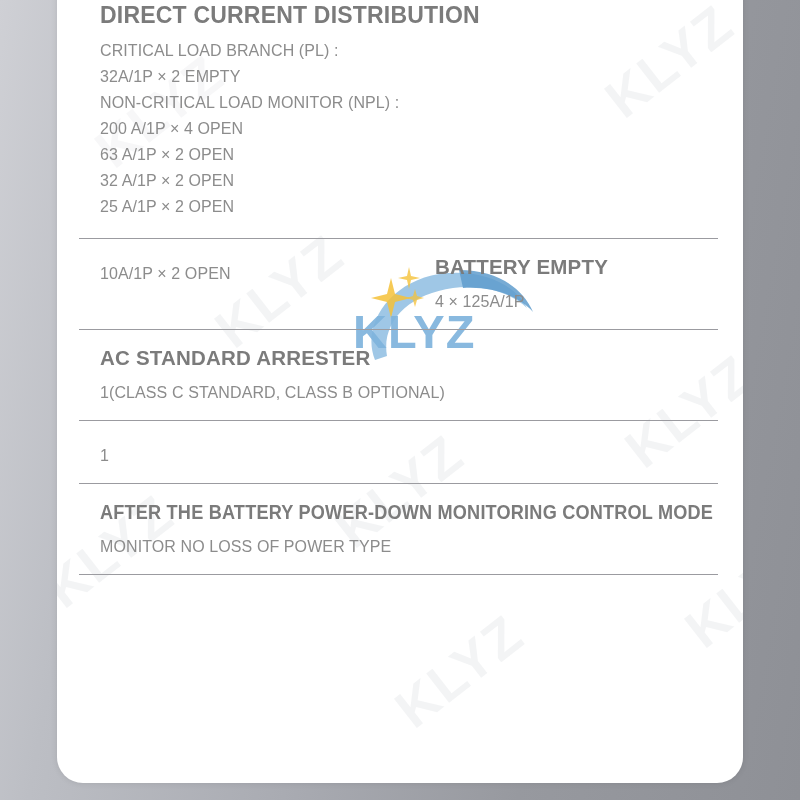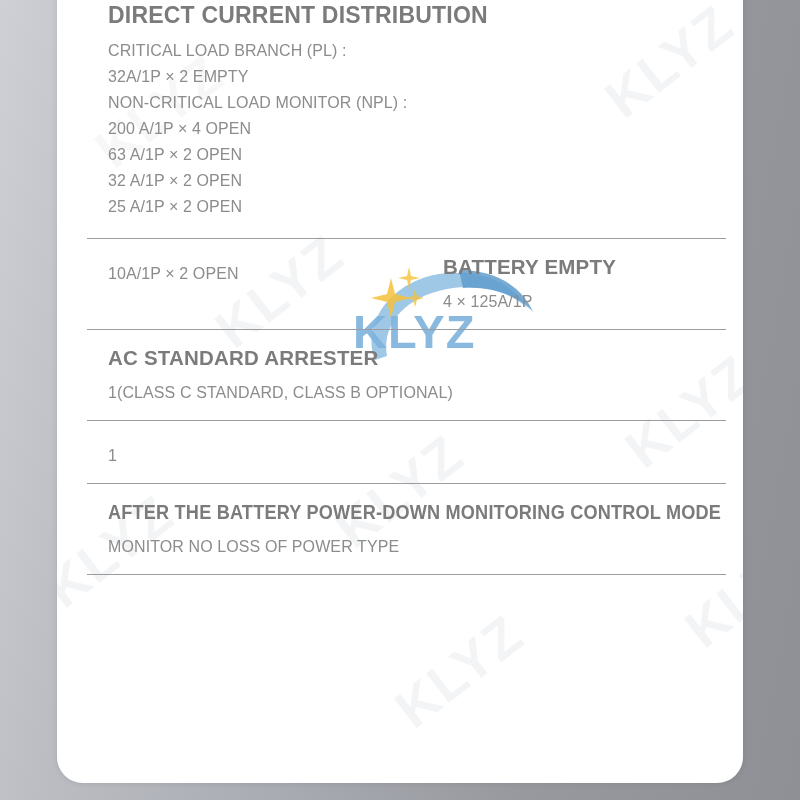--- a/index.html
+++ b/index.html
@@ -38,21 +38,21 @@
   .wm.w3 { left:560px; top:420px; }
   .wm.w4 { left:270px; top:500px; }
   .wm.w5 { left:620px; top:600px; }
   .wm.w6 { left:330px; top:680px; }
   .wm.w7 { left:-20px; top:560px; }
   .wm.w8 { left:30px; top:120px; color:rgba(140,146,158,0.07); }
 
   
   #content {
     position:absolute;
-    left:51px; top:40px;   
+    left:43px; top:40px;   
     width:582px;
   }
 
   .sec { position:relative; }
 
   h2.title {
     color:#7b7b7b;
     font-weight:700;
     font-size:23px;
     line-height:30px;

